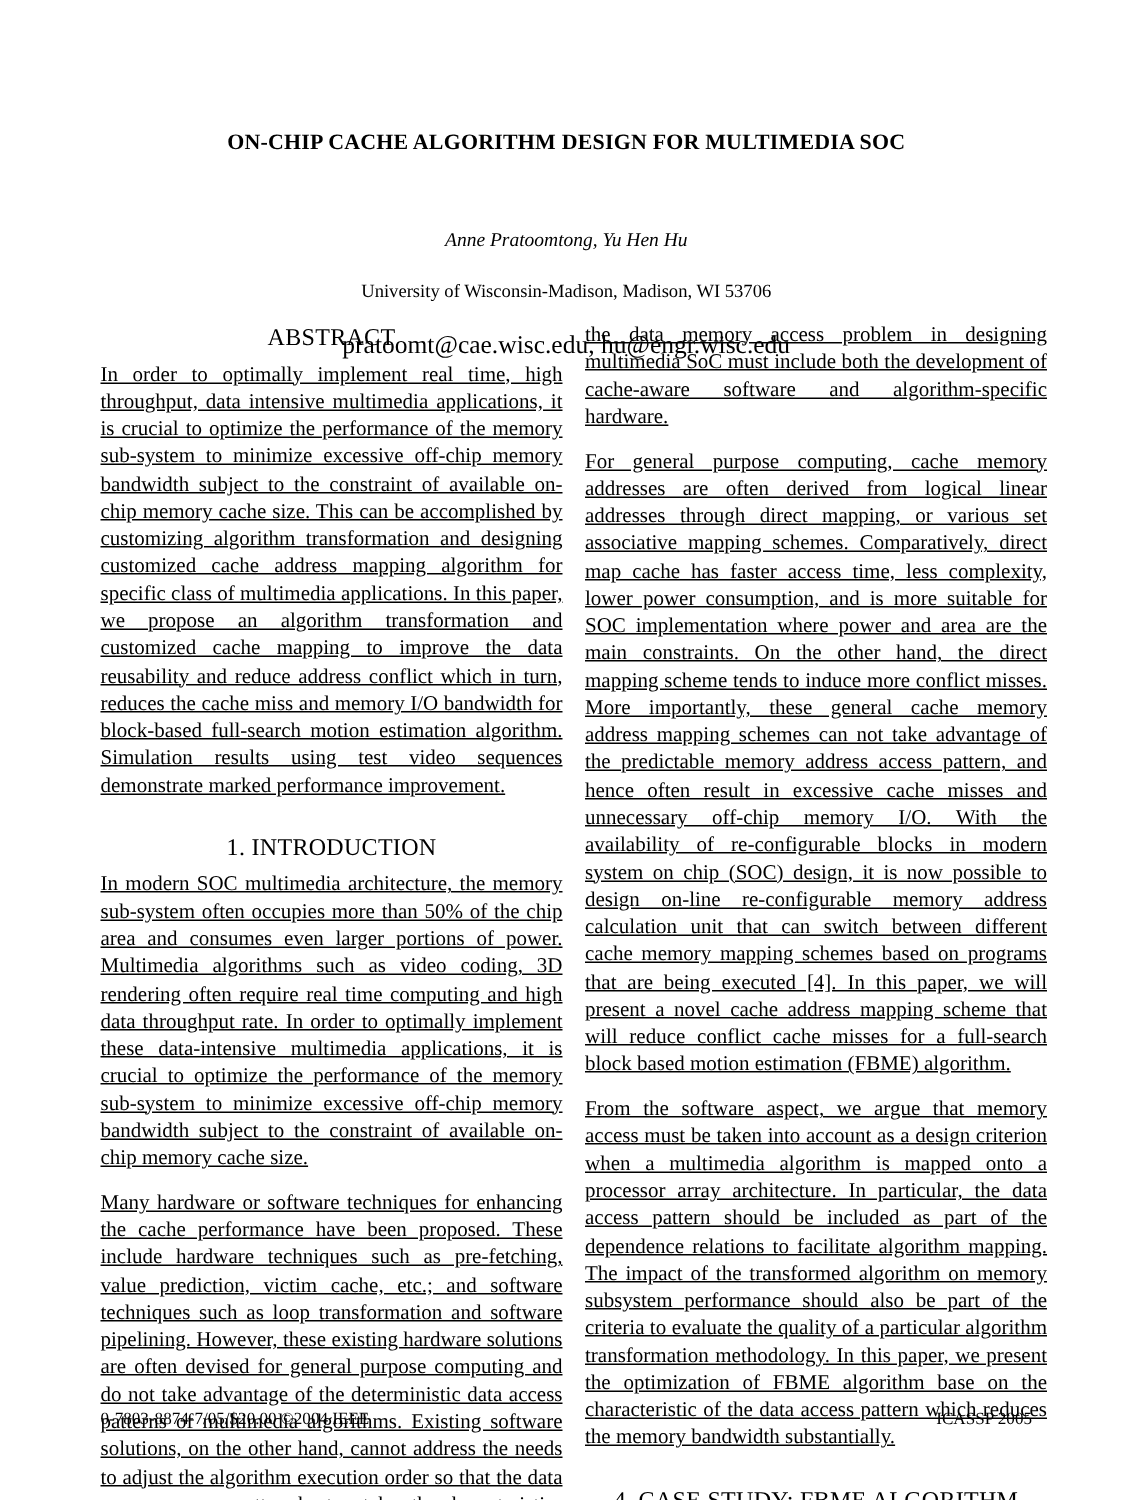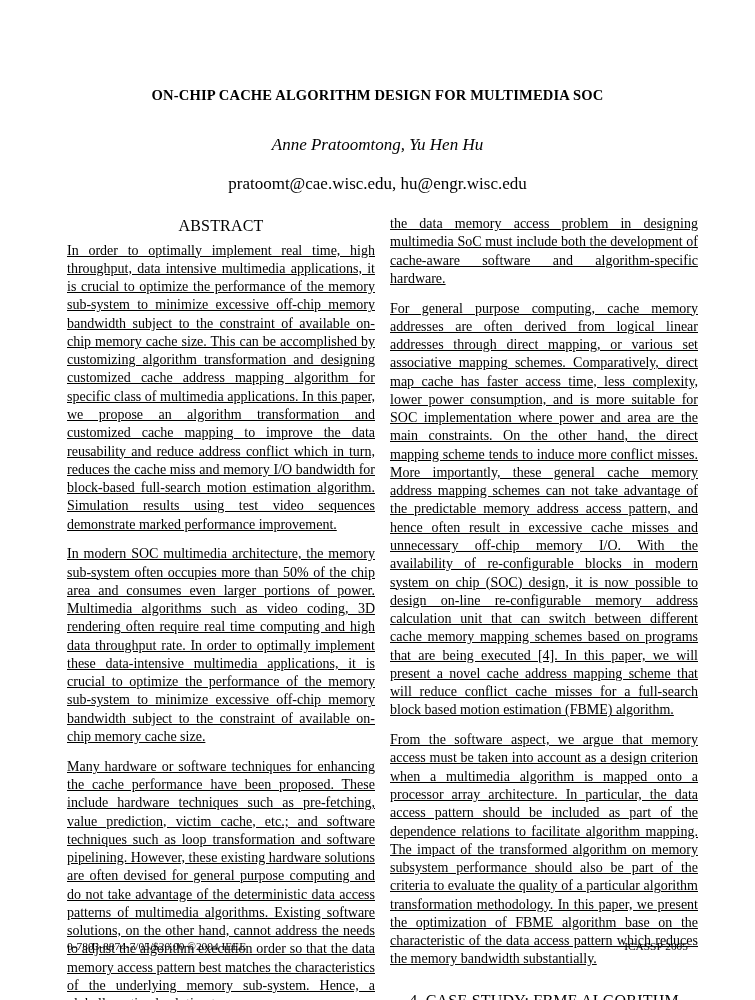--- a/index.html
+++ b/index.html
@@ -32,22 +32,22 @@
     text-align: center;
   }
   .paper-title {
     font-size: 14.6px;
     font-weight: bold;
     letter-spacing: 0.15px;
     line-height: 1.3;
     margin: 0;
   }
   .authors {
-    margin-top: 29px;
-    font-size: 17px;
+    margin-top: 47px;
+    font-size: 13px;
     font-style: italic;
     line-height: 1.3;
   }
   .affiliation {
     margin-top: 17px;
     font-size: 12.4px;
     line-height: 1.3;
   }
   .emails {
     margin-top: 17px;
@@ -108,27 +108,29 @@
   .footer-right  { flex: 0 0 auto; text-align: right; }
 </style>
 </head>
 <body>
 
 <div class="page">
 
   <div class="title-block">
     <h1 class="paper-title">ON-CHIP CACHE ALGORITHM DESIGN FOR MULTIMEDIA SOC</h1>
     <div class="authors">Anne Pratoomtong, Yu Hen Hu</div>
+    <div class="affiliation">University of Wisconsin-Madison, Madison, WI 53706</div>
     <div class="emails">pratoomt@cae.wisc.edu, hu@engr.wisc.edu</div>
   </div>
 
   <div class="col col-left">
     <div class="sec-head">ABSTRACT</div>
     <p class="body">In order to optimally implement real time, high throughput, data intensive multimedia applications, it is crucial to optimize the performance of the memory sub-system to minimize excessive off-chip memory bandwidth subject to the constraint of available on-chip memory cache size. This can be accomplished by customizing algorithm transformation and designing customized cache address mapping algorithm for specific class of multimedia applications. In this paper, we propose an algorithm transformation and customized cache mapping to improve the data reusability and reduce address conflict which in turn, reduces the cache miss and memory I/O bandwidth for block-based full-search motion estimation algorithm. Simulation results using test video sequences demonstrate marked performance improvement.</p>
 
+    <div class="sec-head spaced-before">1. INTRODUCTION</div>
     <p class="body">In modern SOC multimedia architecture, the memory sub-system often occupies more than 50% of the chip area and consumes even larger portions of power. Multimedia algorithms such as video coding, 3D rendering often require real time computing and high data throughput rate. In order to optimally implement these data-intensive multimedia applications, it is crucial to optimize the performance of the memory sub-system to minimize excessive off-chip memory bandwidth subject to the constraint of available on-chip memory cache size.</p>
     <p class="body">Many hardware or software techniques for enhancing the cache performance have been proposed. These include hardware techniques such as pre-fetching, value prediction, victim cache, etc.; and software techniques such as loop transformation and software pipelining. However, these existing hardware solutions are often devised for general purpose computing and do not take advantage of the deterministic data access patterns of multimedia algorithms. Existing software solutions, on the other hand, cannot address the needs to adjust the algorithm execution order so that the data memory access pattern best matches the characteristics of the underlying memory sub-system. Hence, a globally optimal solution to</p>
   </div>
 
   <div class="col col-right">
     <p class="body">the data memory access problem in designing multimedia SoC must include both the development of cache-aware software and algorithm-specific hardware.</p>
     <p class="body">For general purpose computing, cache memory addresses are often derived from logical linear addresses through direct mapping, or various set associative mapping schemes. Comparatively, direct map cache has faster access time, less complexity, lower power consumption, and is more suitable for SOC implementation where power and area are the main constraints. On the other hand, the direct mapping scheme tends to induce more conflict misses. More importantly, these general cache memory address mapping schemes can not take advantage of the predictable memory address access pattern, and hence often result in excessive cache misses and unnecessary off-chip memory I/O. With the availability of re-configurable blocks in modern system on chip (SOC) design, it is now possible to design on-line re-configurable memory address calculation unit that can switch between different cache memory mapping schemes based on programs that are being executed [4]. In this paper, we will present a novel cache address mapping scheme that will reduce conflict cache misses for a full-search block based motion estimation (FBME) algorithm.</p>
     <p class="body">From the software aspect, we argue that memory access must be taken into account as a design criterion when a multimedia algorithm is mapped onto a processor array architecture. In particular, the data access pattern should be included as part of the dependence relations to facilitate algorithm mapping. The impact of the transformed algorithm on memory subsystem performance should also be part of the criteria to evaluate the quality of a particular algorithm transformation methodology. In this paper, we present the optimization of FBME algorithm base on the characteristic of the data access pattern which reduces the memory bandwidth substantially.</p>
 
     <div class="sec-head spaced-before">4. CASE STUDY: FBME ALGORITHM</div>

